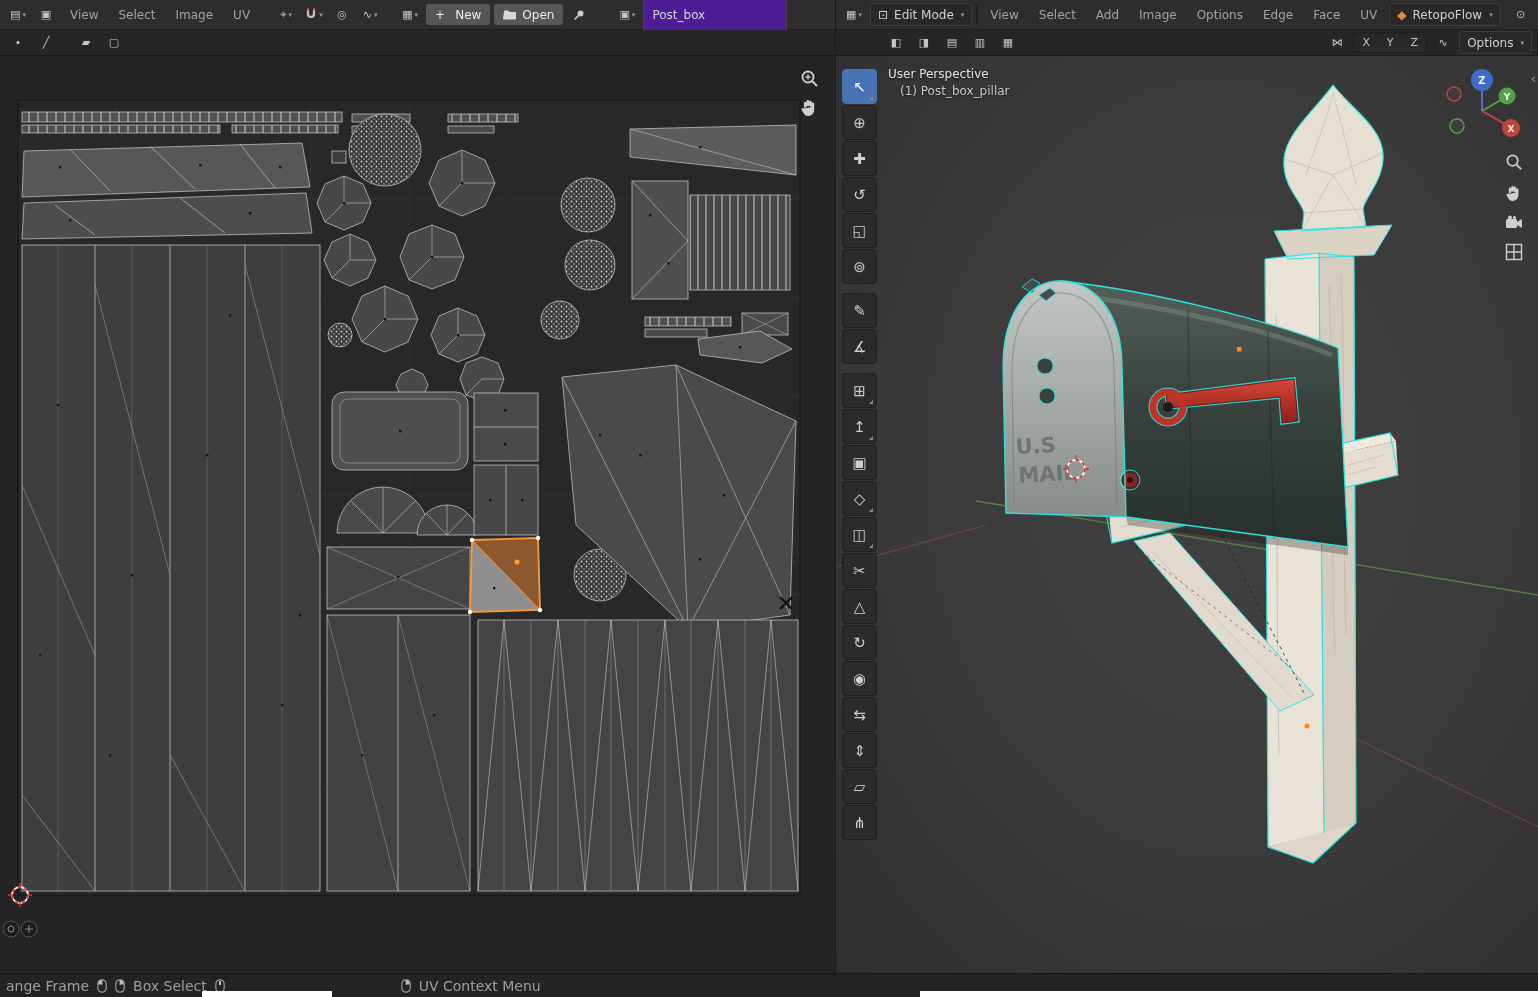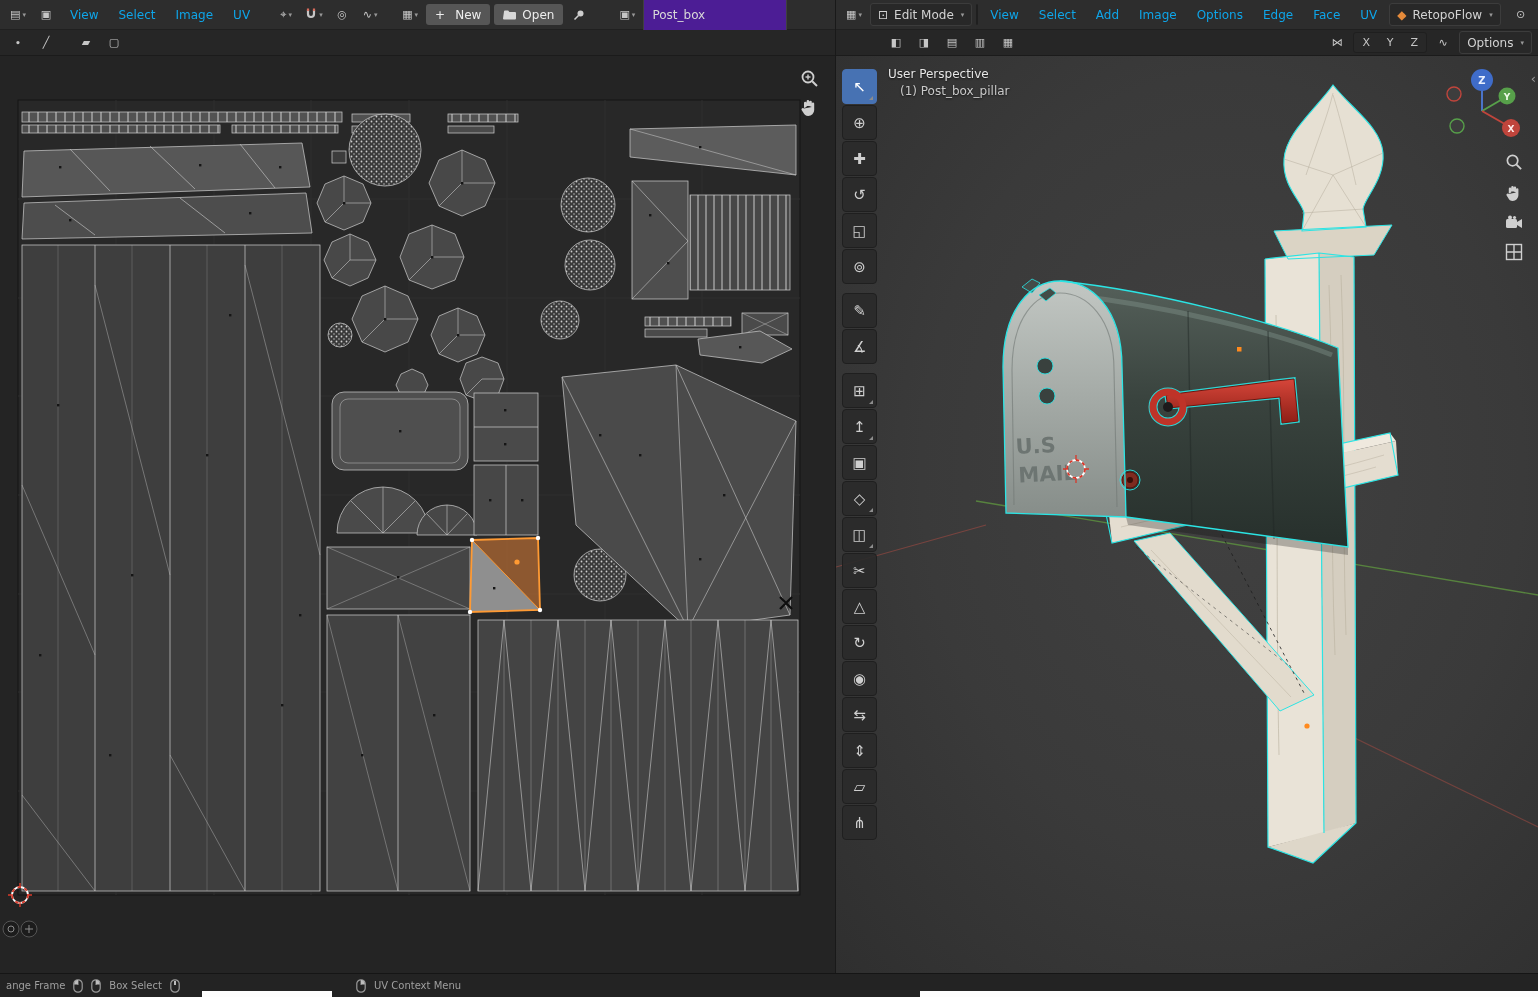--- a/index.html
+++ b/index.html
@@ -5,21 +5,21 @@
   html,body{margin:0;padding:0}
   body{width:1538px;height:997px;position:relative;overflow:hidden;background:#111;
        font-family:"DejaVu Sans","Liberation Sans",sans-serif;font-size:12px;color:#d2d2d2}
   .pane{position:absolute;top:0;bottom:24px}
   #uvPane{left:0;width:835px;border-right:1px solid #191919;background:#242424}
   #vpPane{left:836px;width:702px;background:#3a3a3a}
   .hdr{display:flex;align-items:center;gap:4px;padding:0 6px;background:#2d2d2d;height:29px;
        border-bottom:1px solid #202020;white-space:nowrap;position:relative;z-index:6}
   .hdr2{display:flex;align-items:center;gap:4px;padding:0 6px;background:#262626;height:25px;
        border-bottom:1px solid #1b1b1b;position:relative;z-index:6}
-  .menu{padding:3px 8px;border-radius:3px;color:#0ea5e9}
+  .menu{padding:3px 8px;border-radius:3px;color:#a3a3a3}
   .ibtn{display:inline-flex;align-items:center;justify-content:center;min-width:20px;height:20px;
         border-radius:3px;color:#c6c6c6;font-size:11px;padding:0 2px;gap:1px}
   .caret{font-size:7px;color:#989898;margin-left:1px}
   .btn{display:inline-flex;align-items:center;gap:5px;background:#565656;border-radius:3px;height:21px;
        padding:0 9px;color:#eeeeee}
   .dd{background:#282828;border:1px solid #3c3c3c;border-radius:3px;height:21px;display:inline-flex;
       align-items:center;gap:6px;padding:0 7px}
   .field{background:#4c1d95;border:1px solid #404040;border-radius:11px;height:21px;display:inline-flex;
          align-items:center;padding:16px 8px;color:#d8d8d8;width:126px}
   .seg{display:inline-flex;background:#282828;border:1px solid #1f1f1f;border-radius:3px;overflow:hidden}
@@ -36,21 +36,21 @@
   .tgap{height:7px}
   .has-sub:after{content:"";position:absolute;right:3px;bottom:3px;width:0;height:0;
         border-left:4px solid transparent;border-bottom:4px solid #8d8d8d}
   .ovl{position:absolute;z-index:4;text-shadow:0 1px 2px rgba(0,0,0,.65)}
   .gizmo{position:absolute;right:10px;top:10px;z-index:5}
   .sideicons{position:absolute;right:14px;top:98px;display:flex;flex-direction:column;gap:13px;z-index:5}
   .uvnav{position:absolute;right:16px;top:14px;display:flex;flex-direction:column;gap:10px;z-index:5}
   .collapse{position:absolute;right:2px;top:16px;color:#9a9a9a;font-size:13px;z-index:5}
   .statusbar{position:absolute;left:0;top:973px;width:1538px;height:24px;background:#232323;
         border-top:1px solid #151515;display:flex;align-items:center;gap:8px;color:#9f9f9f;
-        font-size:10px;padding:0 4px;box-sizing:border-box;z-index:7}
+        font-size:14px;padding:0 4px;box-sizing:border-box;z-index:7}
   .wstrip{position:absolute;top:991px;height:6px;background:#fdfdfd;z-index:9}
   .mouse{flex:none}
   svg text{font-family:"DejaVu Sans","Liberation Sans",sans-serif}
 </style>
 </head>
 <body>
 
 <div id="uvPane" class="pane">
 
   <div class="hdr">

